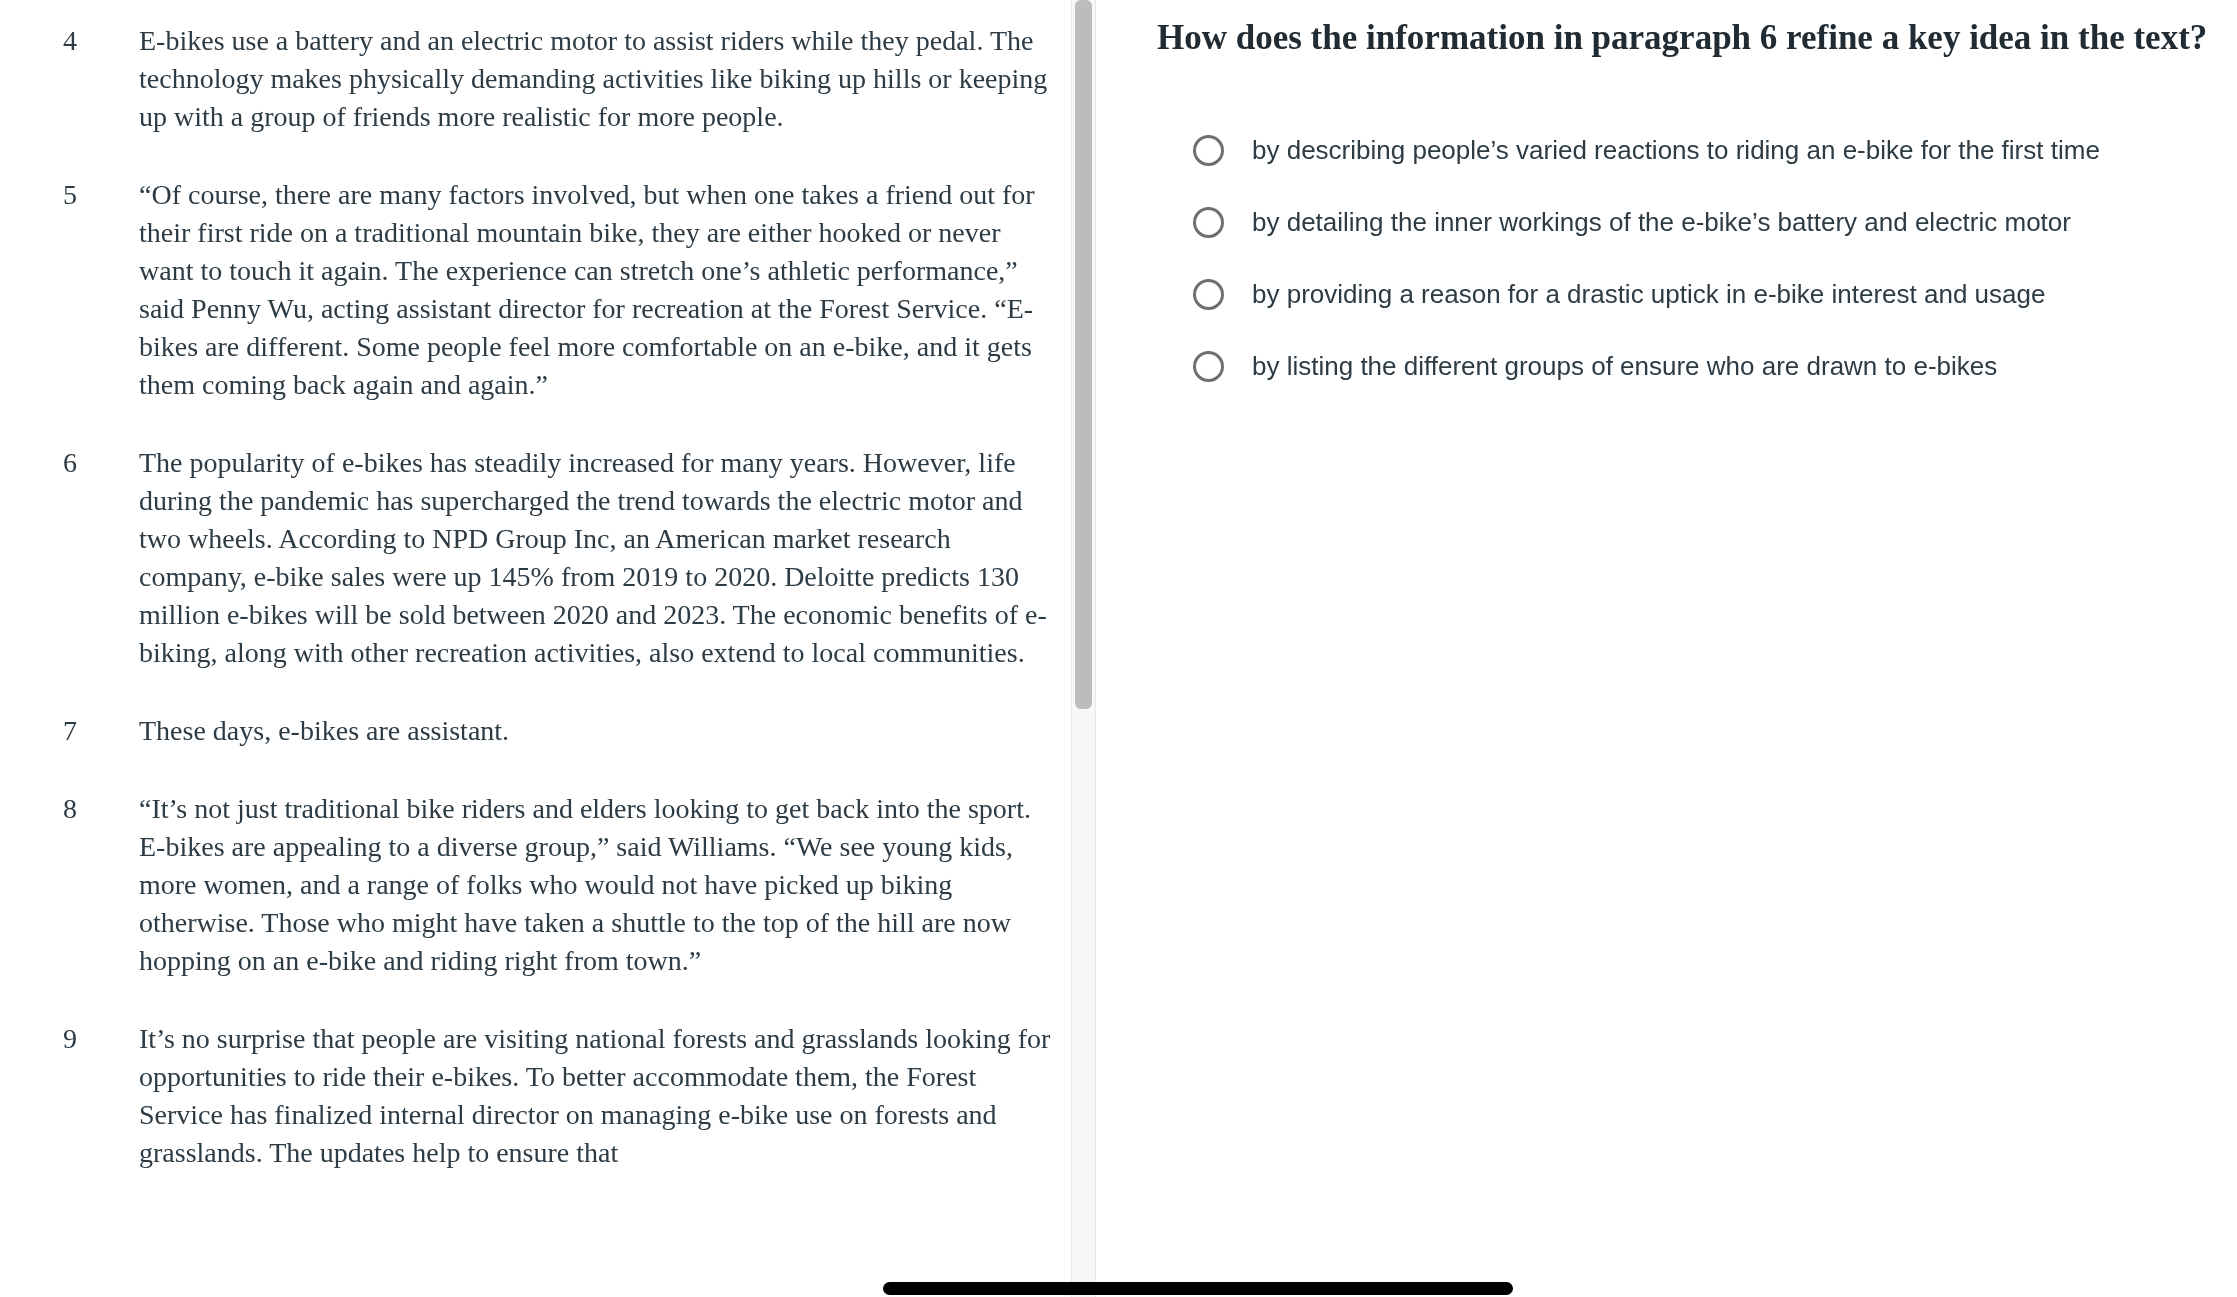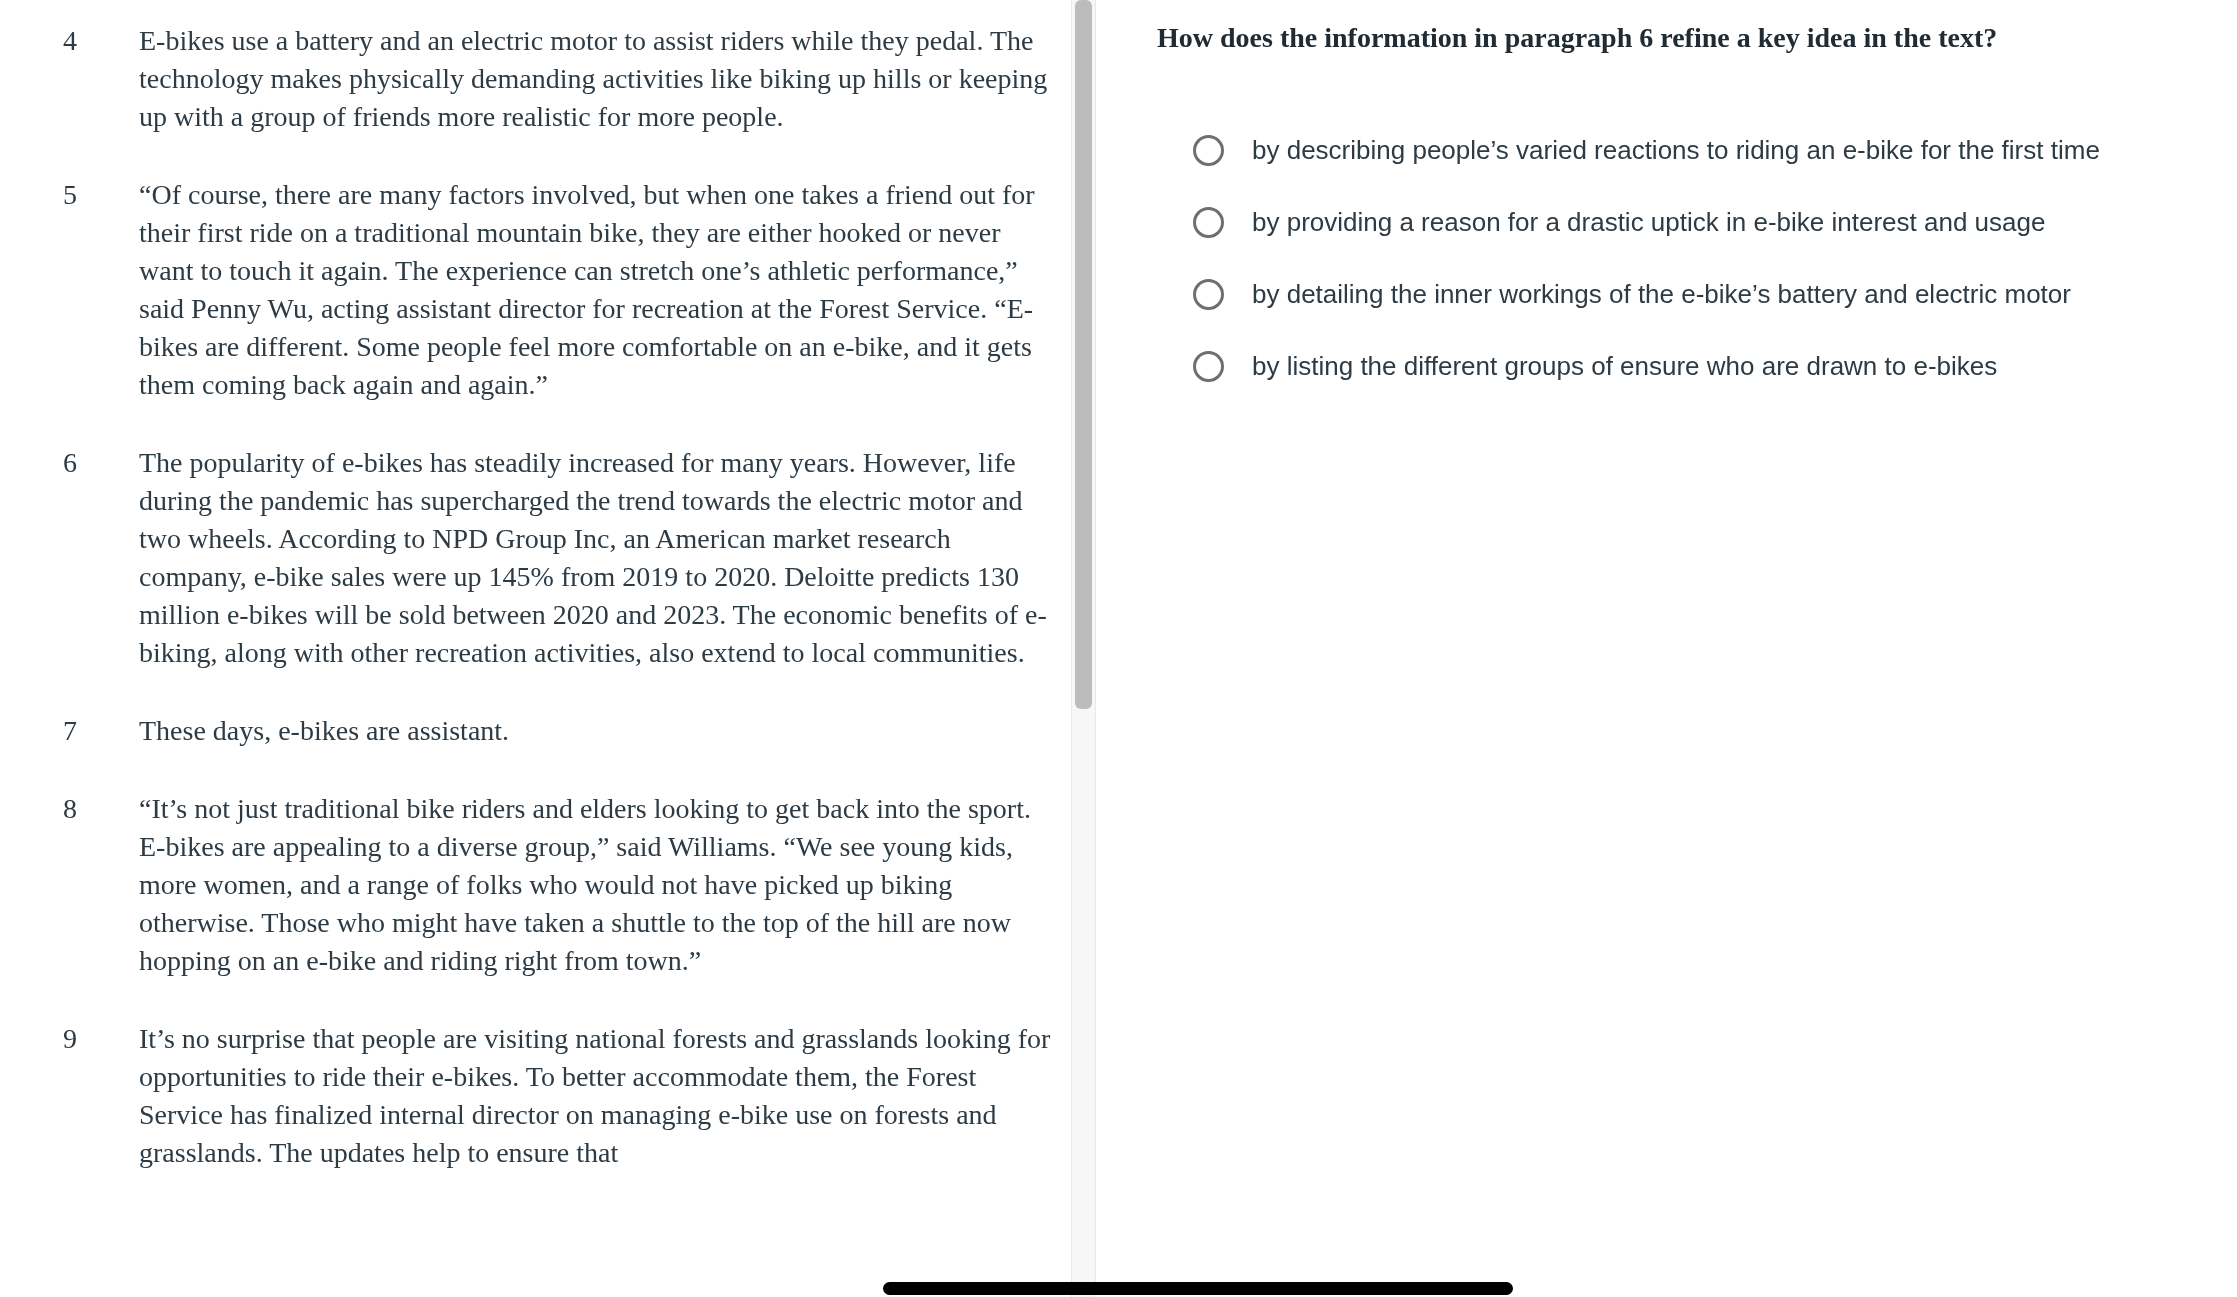--- a/index.html
+++ b/index.html
@@ -75,21 +75,21 @@
     top: 0;
     width: 1117px;
     height: 1297px;
     padding: 20px 20px 0 37px;
     box-sizing: border-box;
     background: #ffffff;
   }
   .question-title {
     margin: 0;
     font-family: "Liberation Serif", serif;
-    font-size: 28px;
+    font-size: 35px;
     font-weight: bold;
     line-height: 36px;
     color: #202b33;
     white-space: nowrap;
   }
   .options {
     margin-top: 75px;
     margin-left: 36px;
     display: flex;
     flex-direction: column;
@@ -176,29 +176,29 @@
 
   <div class="options">
 
     <label class="option">
       <span class="radio"></span>
       <span class="option-label">by describing people’s varied reactions to riding an e-bike for the first time</span>
     </label>
 
     <label class="option">
       <span class="radio"></span>
+      <span class="option-label">by detailing the inner workings of the e-bike’s battery and electric motor</span>
+    </label>
+
+    <label class="option">
+      <span class="radio"></span>
       <span class="option-label">by providing a reason for a drastic uptick in e-bike interest and usage</span>
     </label>
 
     <label class="option">
       <span class="radio"></span>
-      <span class="option-label">by detailing the inner workings of the e-bike’s battery and electric motor</span>
-    </label>
-
-    <label class="option">
-      <span class="radio"></span>
       <span class="option-label">by listing the different groups of ensure who are drawn to e-bikes</span>
     </label>
 
   </div>
 </section>
 
 <div class="bottom-bar"></div>
 
 </body></html>

